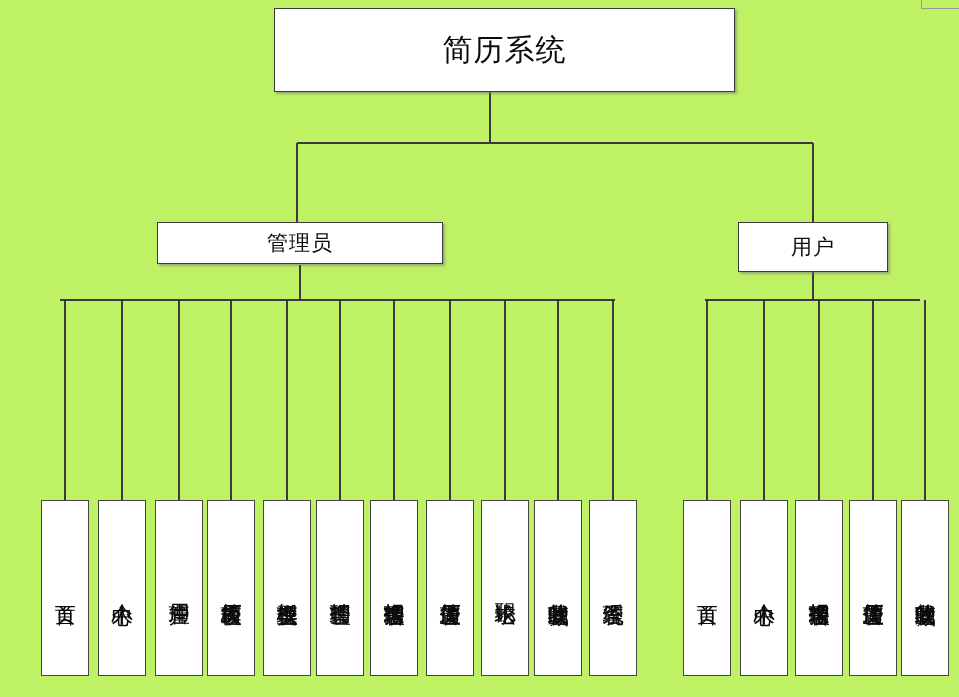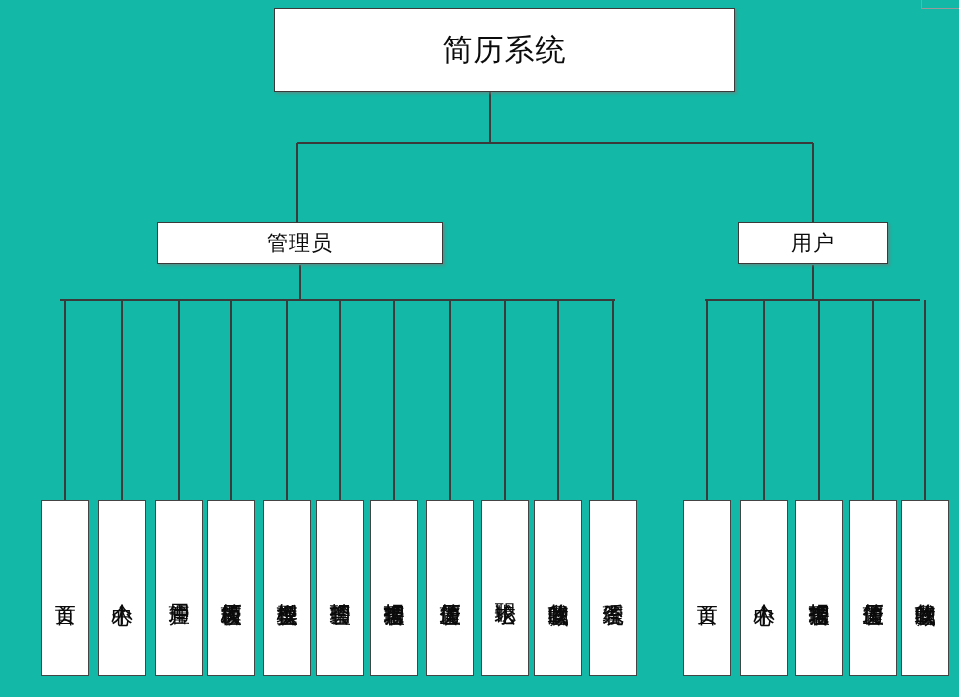--- a/index.html
+++ b/index.html
@@ -8,21 +8,21 @@
     padding: 0;
     background: #ffffff;
   }
   body {
     font-family: "Liberation Sans", "DejaVu Sans", sans-serif;
   }
   #diagram-canvas {
     position: relative;
     width: 959px;
     height: 697px;
-    background: #14b8a6;
+    background: #bef264;
     overflow: hidden;
   }
   #edge-layer {
     position: absolute;
     left: 0;
     top: 0;
     width: 959px;
     height: 697px;
     pointer-events: none;
   }
@@ -105,21 +105,21 @@
     </svg>
 
   <div class="node node-root shadowed" id="node-root" style="left: 274px; top: 8px; width: 461px; height: 84px;">
     <span class="node-label">简历系统</span>
   </div>
 
   <div class="node node-branch shadowed" id="node-branch-0" style="left: 157px; top: 222px; width: 286px; height: 42px;">
     <span class="node-label">管理员</span>
   </div>
 
-  <div class="node node-branch shadowed" id="node-branch-1" style="left: 738px; top: 222px; width: 150px; height: 42px;">
+  <div class="node node-branch shadowed" id="node-branch-1" style="left: 738px; top: 222px; width: 150px; height: 50px;">
     <span class="node-label">用户</span>
   </div>
 
   <div id="leaf-host">
       <div class="node node-leaf" style="left: 41px; top: 500px; width: 48px; height: 176px;">
         <span class="node-label">首页</span>
       </div>
       <div class="node node-leaf" style="left: 98px; top: 500px; width: 48px; height: 176px;">
         <span class="node-label">个人中心</span>
       </div>

